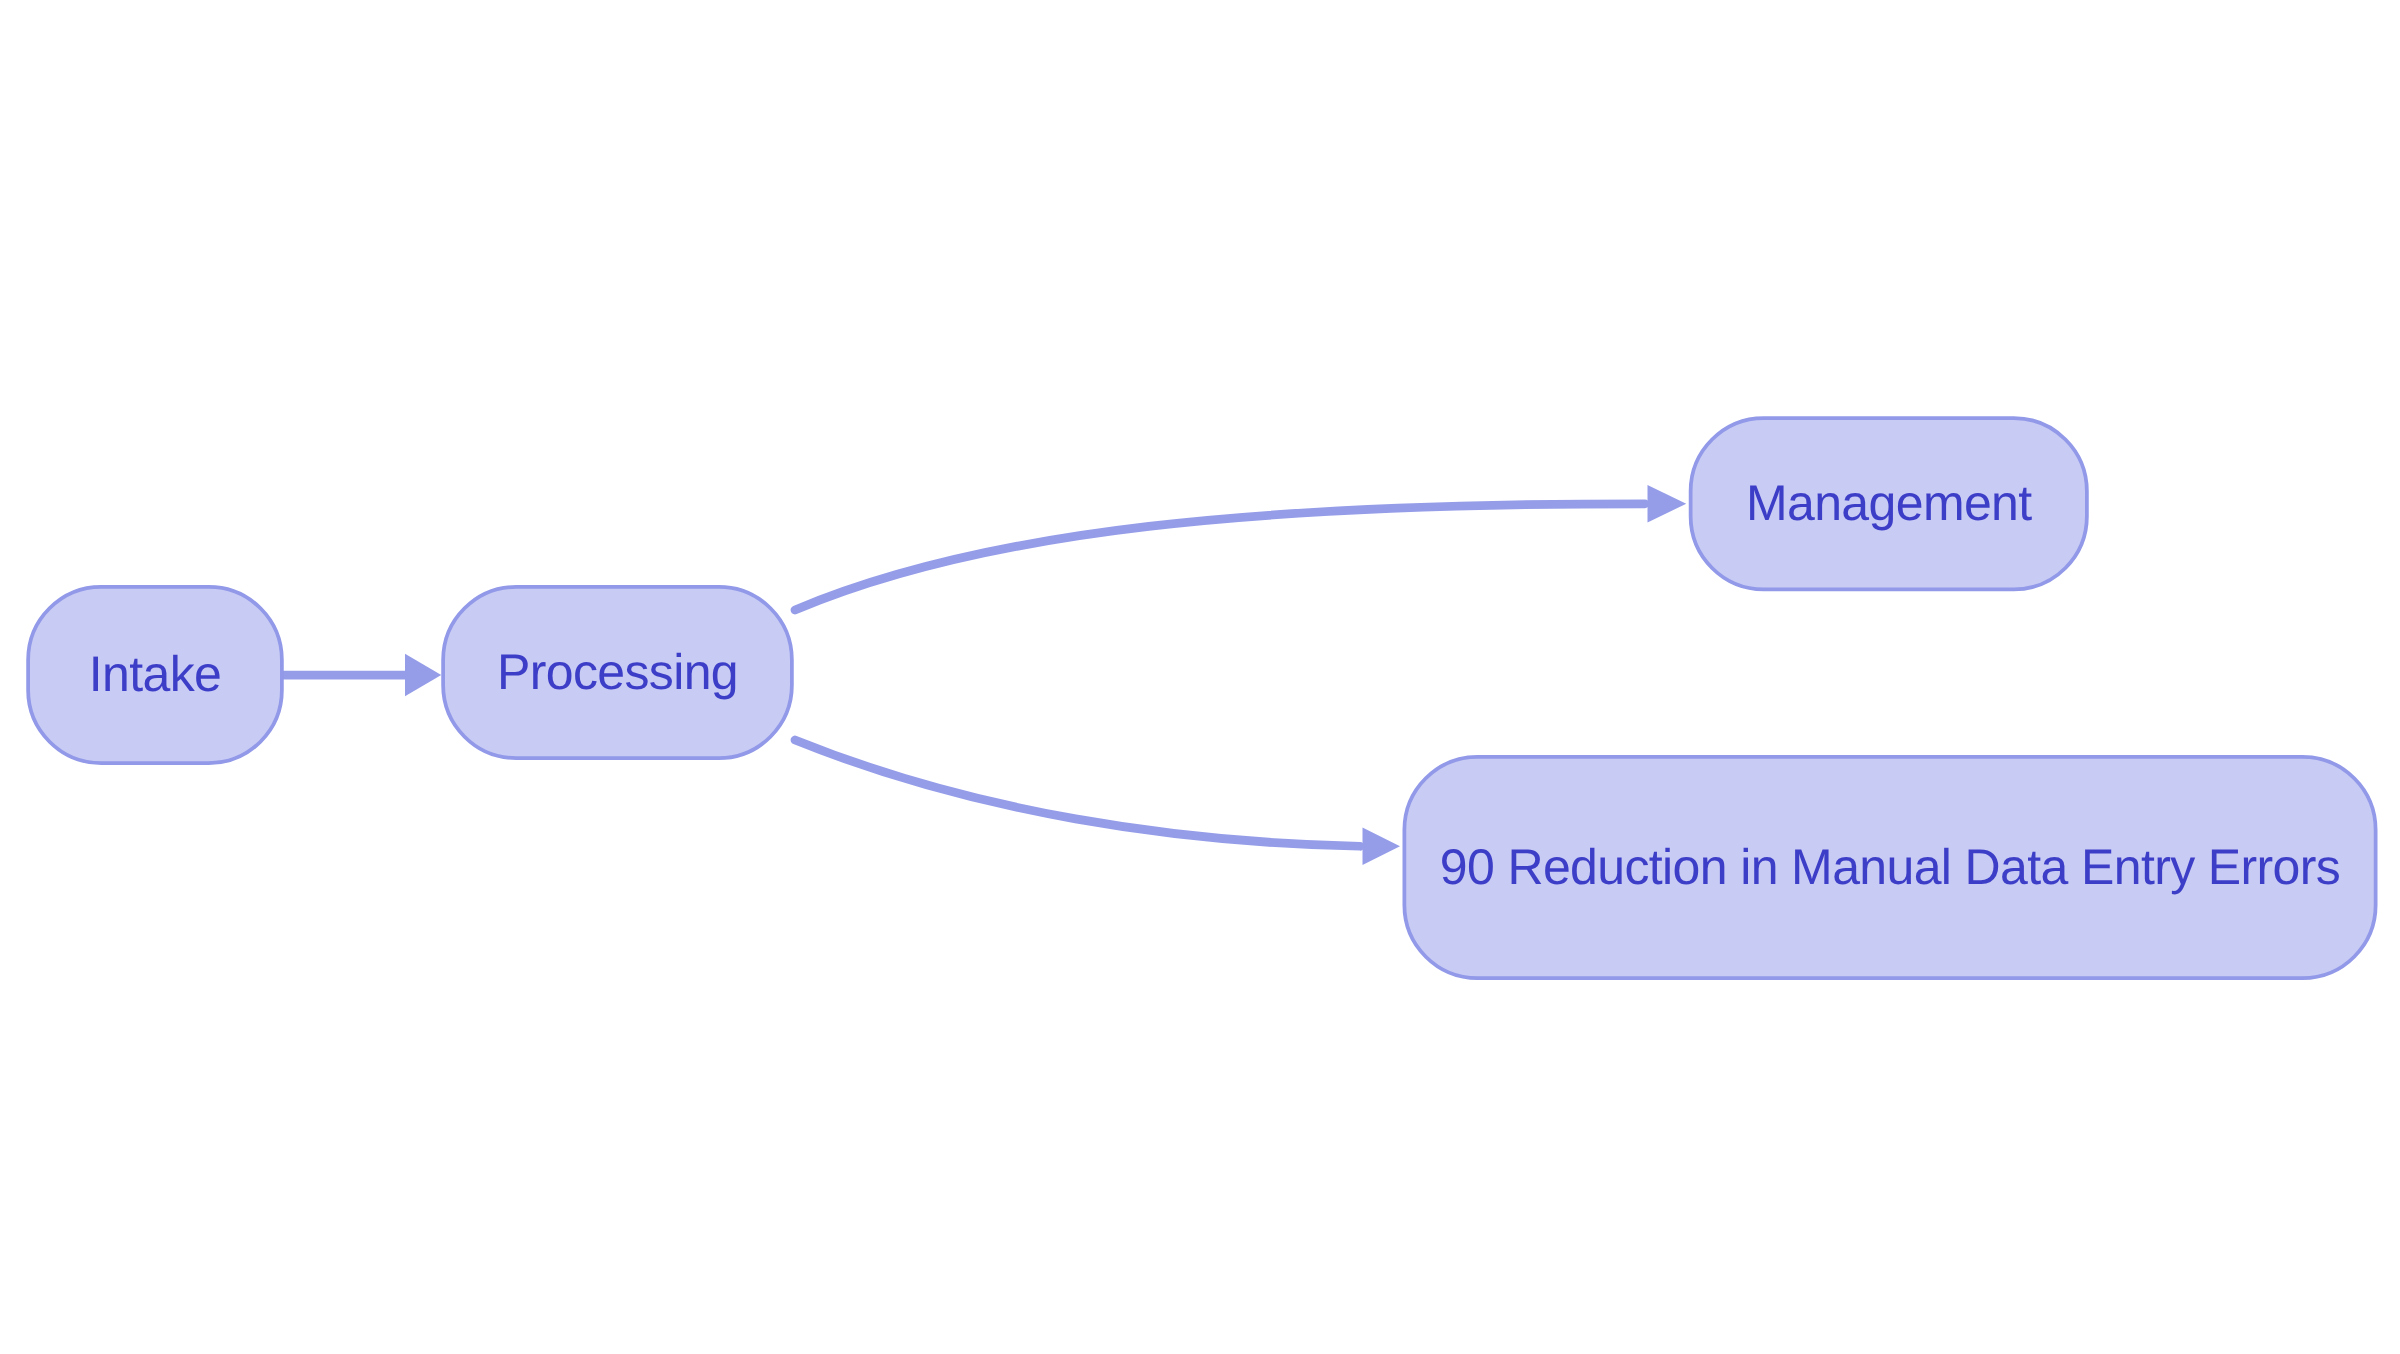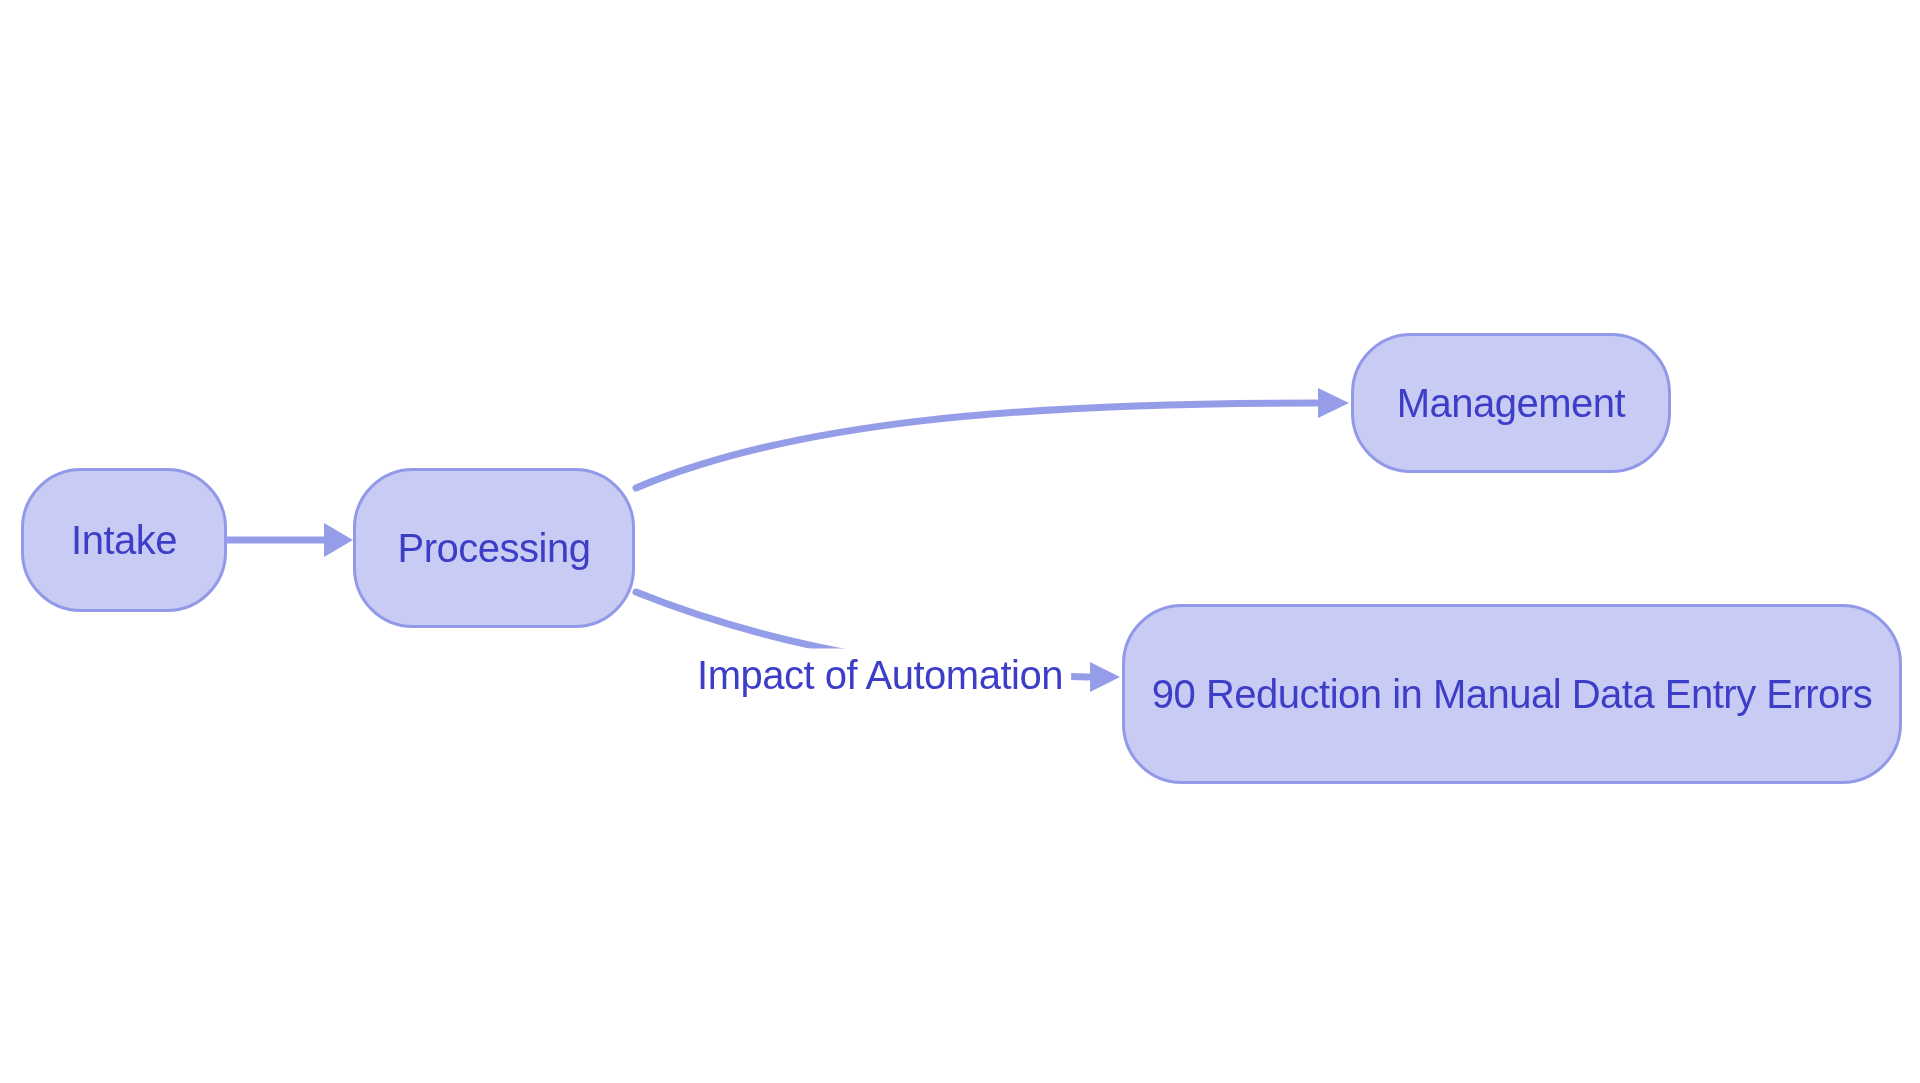--- a/index.html
+++ b/index.html
@@ -40,21 +40,21 @@
     border-radius: 60px;
     display: flex;
     align-items: center;
     justify-content: center;
     color: var(--text-color, #3d3ec8);
     font-size: 40px;
     letter-spacing: -0.5px;
     white-space: nowrap;
   }
   .node-intake     { left:   21px; top: 468px; width: 206px; height: 144px; align-items: center; }
-  .node-processing { left:  353px; top: 468px; width: 282px; height: 160px; }
+  .node-processing { left:  353px; top: 468px; width: 282px; height: 140px; }
   .node-management { left: 1351px; top: 333px; width: 320px; height: 140px; }
   .node-outcome    { left: 1122px; top: 604px; width: 780px; height: 180px; }
   .edge-label {
     position: absolute;
     left: 880px;
     top: 675px;
     transform: translate(-50%, -50%);
     background: var(--canvas-bg, #ffffff);
     color: var(--text-color, #3d3ec8);
     font-size: 40px;
@@ -95,15 +95,14 @@
   </div>
 
   <div class="node node-management">
     <span>Management</span>
   </div>
 
   <div class="node node-outcome">
     <span>90 Reduction in Manual Data Entry Errors</span>
   </div>
 
-  <div class="edge-label">Impact of Automation</div>
 
 </div>
 
 </body></html>

